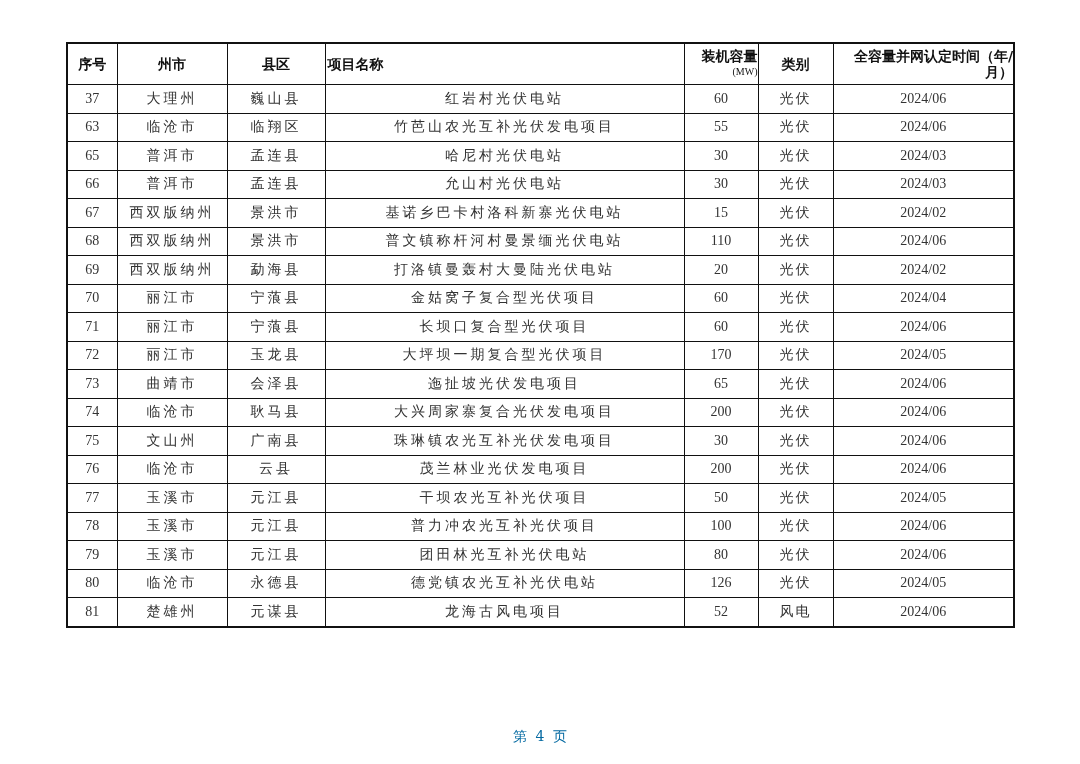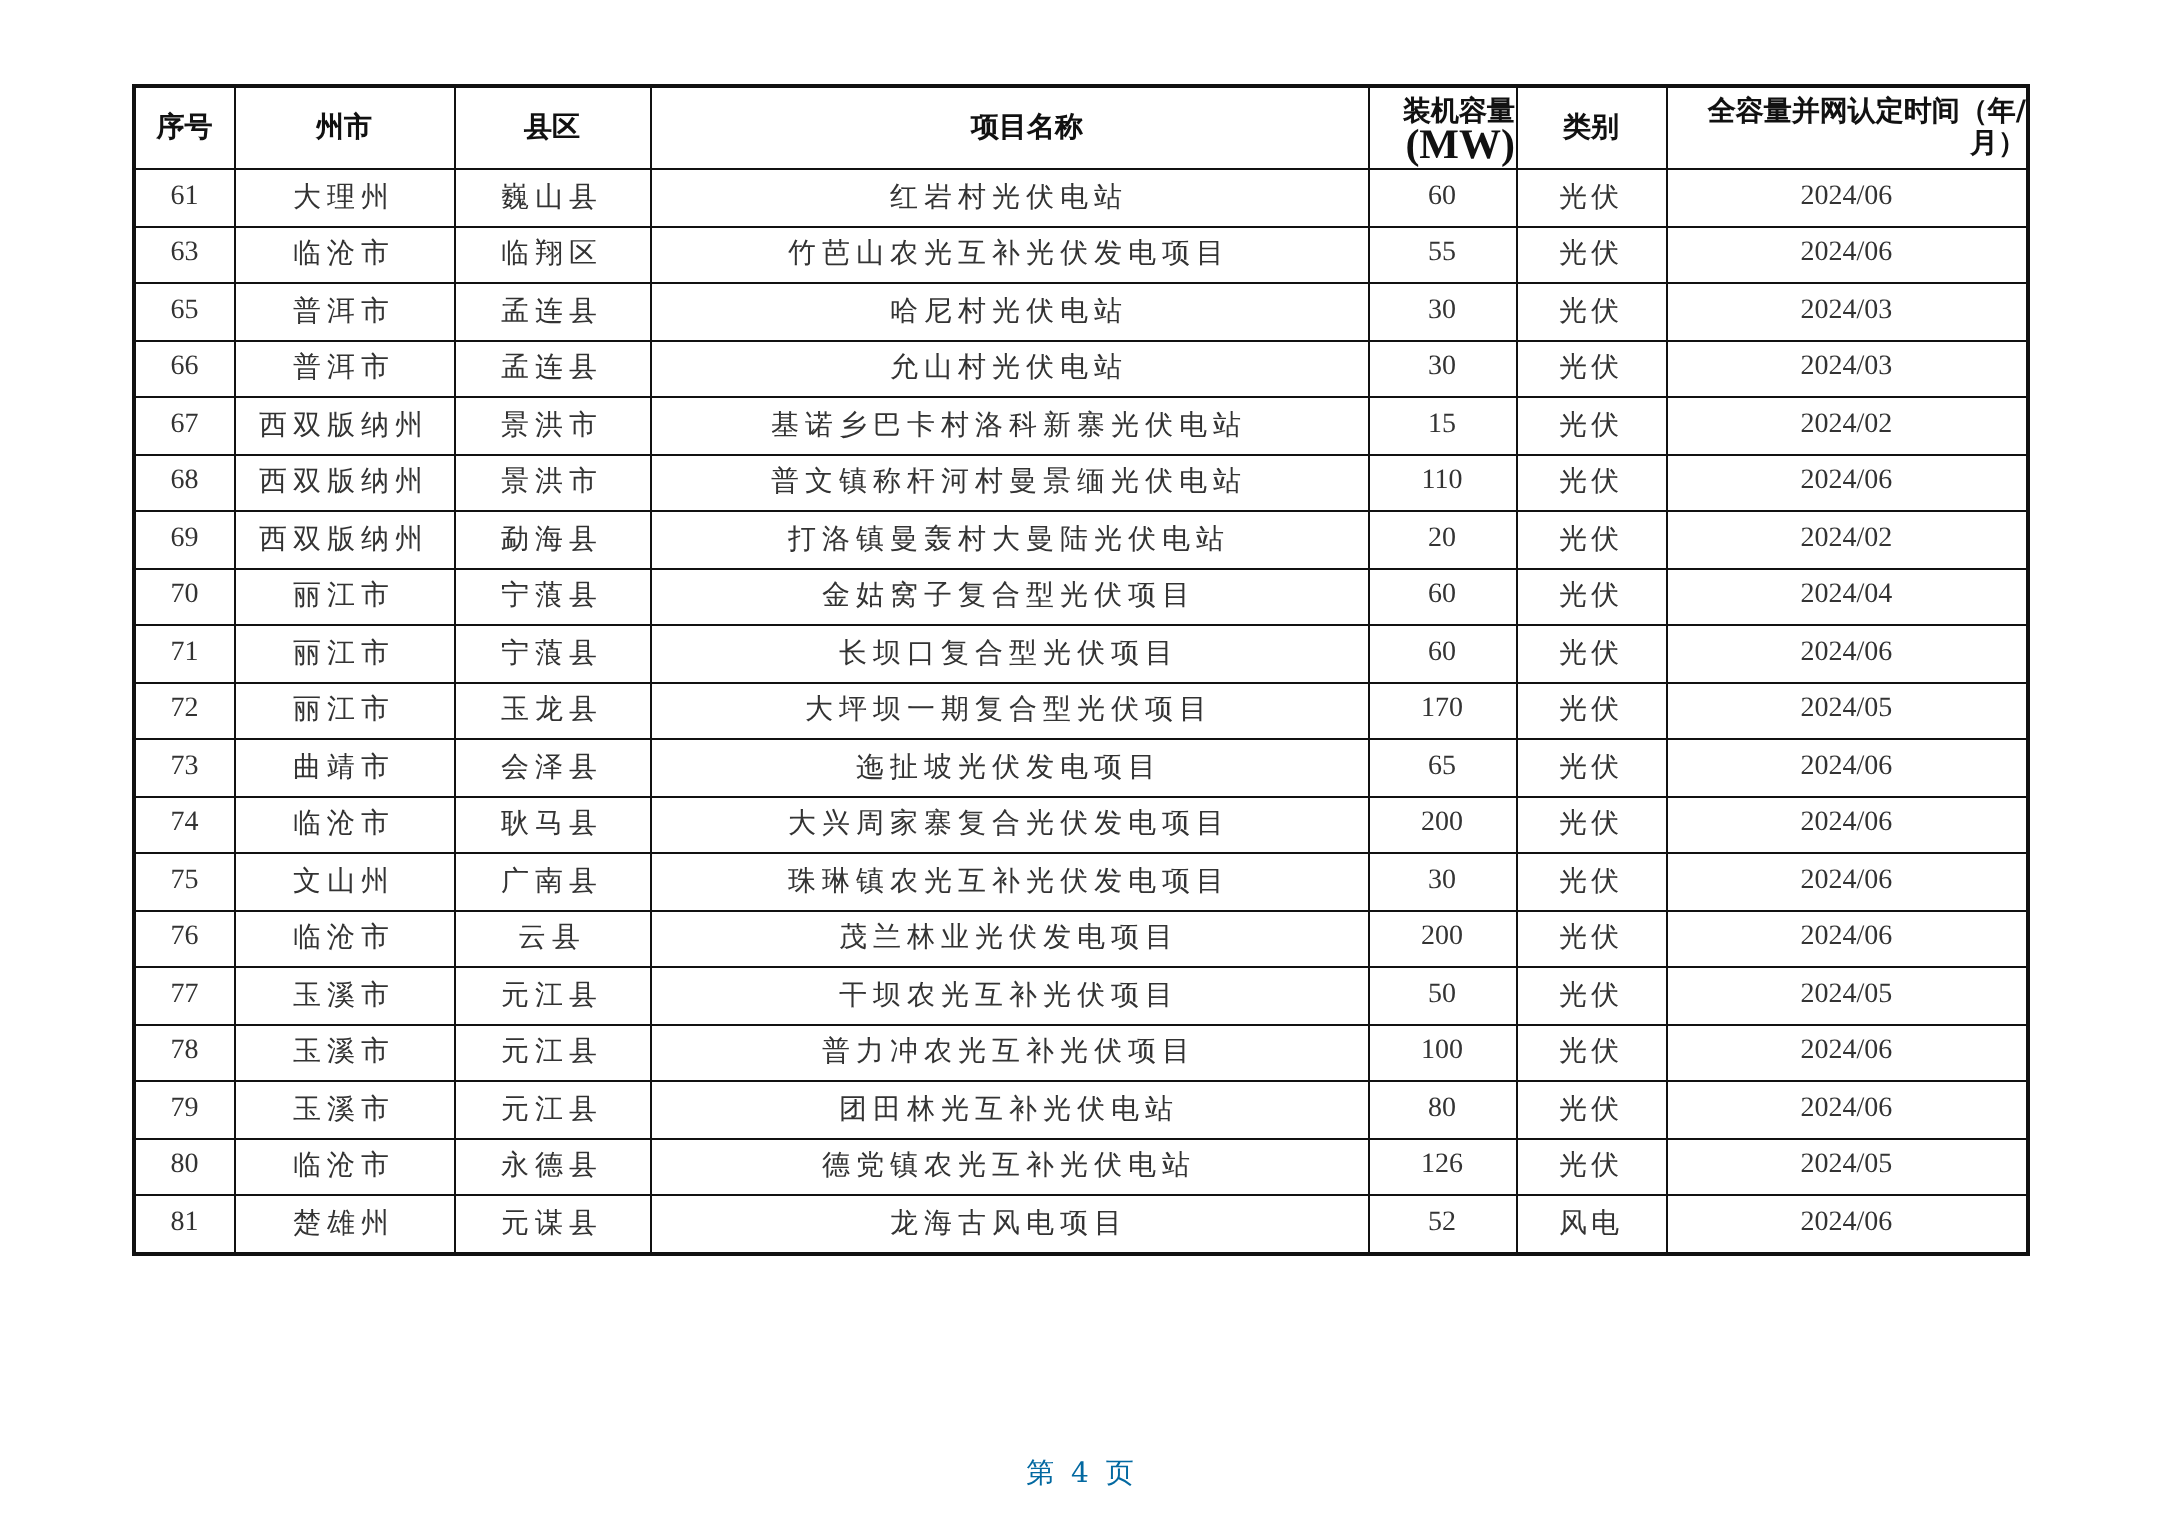--- a/index.html
+++ b/index.html
@@ -39,21 +39,21 @@
   }
   table.projects th {
     height: 40px;
     font-family: "DejaVu Sans", "Liberation Sans", sans-serif;
     font-weight: bold;
     font-size: 14px;
     text-align: center;
     color: #111;
     line-height: 16px;
   }
-  table.projects th.name-h { text-align: center; padding-left: 18px; }
+  table.projects th.name-h { text-align: left; padding-left: 2px; }
   table.projects th.wrap { white-space: normal; text-align: right; }
   table.projects td {
     height: 27.5px;
     font-size: 14px;
     text-align: center;
     color: #333;
   }
   td.seq { font-family: "Liberation Serif", serif; font-size: 15px; color: #111; }
   td.num { font-family: "Liberation Serif", serif; font-size: 15px; color: #111; }
   td.date { font-family: "Liberation Serif", serif; font-size: 15px; color: #111; }
@@ -86,32 +86,32 @@
       <col style="width:181px">
     </colgroup>
     <thead>
       <tr>
         <th>序号</th>
         <th>州市</th>
         <th>县区</th>
         <th class="name-h">项目名称</th>
         <th class="wrap">
           <div>装机容量</div>
-          <div style="font-family:'Liberation Serif',serif;font-weight:bold;font-size:21px;">(MW)</div>
+          <div style="font-family:'Liberation Serif',serif;font-weight:normal;font-size:10px;">(MW)</div>
         </th>
         <th>类别</th>
         <th class="wrap">
           <div>全容量并网认定时间（年/</div>
           <div>月）</div>
         </th>
       </tr>
     </thead>
     <tbody id="tbody">
         <tr>
-          <td class="seq">61</td>
+          <td class="seq">37</td>
           <td class="cjk">大理州</td>
           <td class="cjk">巍山县</td>
           <td class="cjk name">红岩村光伏电站</td>
           <td class="num">60</td>
           <td class="type">光伏</td>
           <td class="date">2024/06</td>
         </tr>
         <tr>
           <td class="seq">63</td>
           <td class="cjk">临沧市</td>

